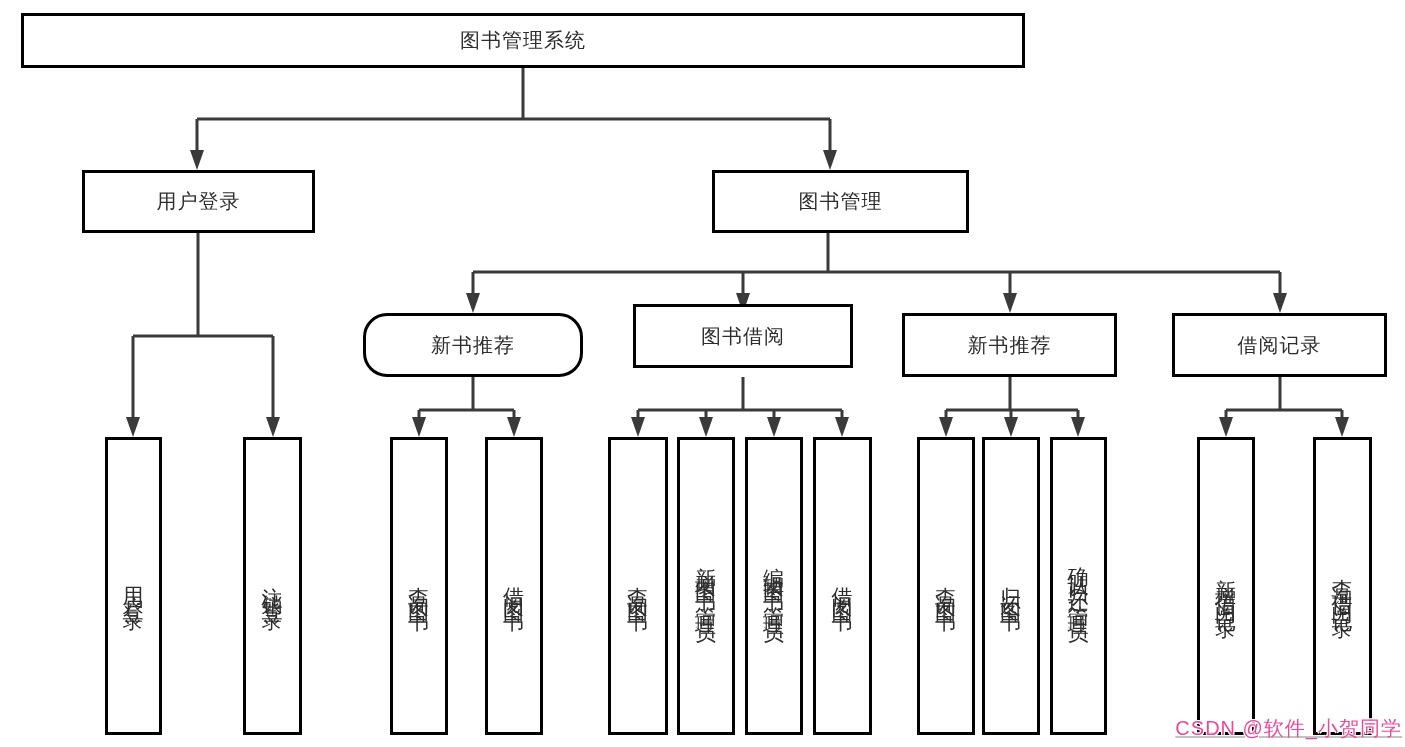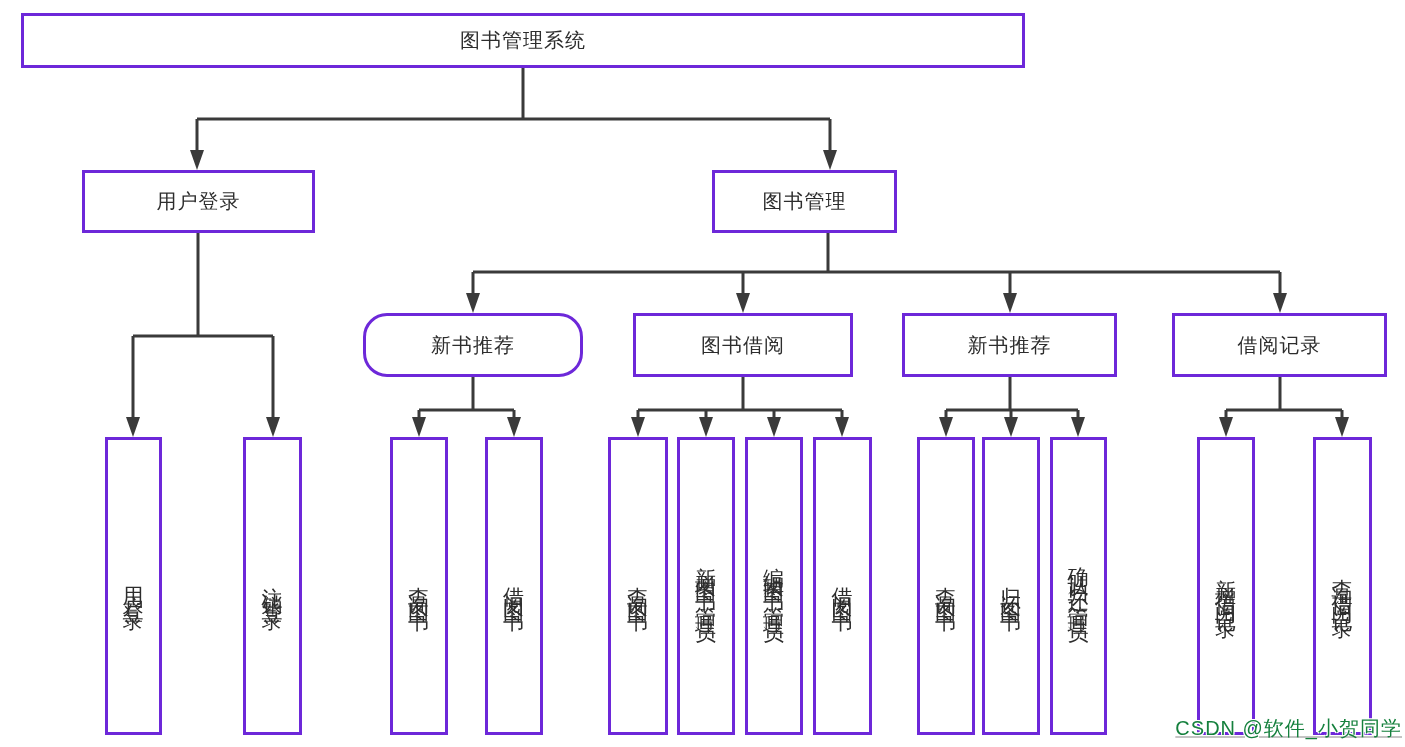--- a/index.html
+++ b/index.html
@@ -11,21 +11,21 @@
     color:#2d2d2d;
     overflow:hidden;
   }
   #connectors{
     position:absolute;left:0;top:0;z-index:1;pointer-events:none;
   }
   .node{
     position:absolute;
     box-sizing:border-box;
     background:#fff;
-    border:3px solid #6d28d9;
+    border:3px solid #000000;
     display:flex;align-items:center;justify-content:center;
     z-index:2;
     text-align:center;
   }
   .h-node{font-size:20px;letter-spacing:1px;}
   .root-node{font-size:20px;letter-spacing:1px;}
   .leaf{
     top:437px;height:298px;
     border-width:3px;
   }
@@ -34,24 +34,24 @@
     text-orientation:mixed;
     font-size:21px;
     letter-spacing:8px;
     line-height:1;
     white-space:nowrap;
   }
   
   #n-root{left:21px;top:13px;width:1004px;height:55px;}
   
   #n-l2-0{left:82px;top:170px;width:233px;height:63px;}
-  #n-l2-1{left:712px;top:170px;width:185px;height:63px;}
+  #n-l2-1{left:712px;top:170px;width:257px;height:63px;}
   
   #n-l3-0{left:363px;top:313px;width:220px;height:64px;border-radius:24px;}
-  #n-l3-1{left:633px;top:313px;width:220px;height:64px;}
+  #n-l3-1{left:633px;top:304px;width:220px;height:64px;}
   #n-l3-2{left:902px;top:313px;width:215px;height:64px;}
   #n-l3-3{left:1172px;top:313px;width:215px;height:64px;}
   
   #n-leaf-0{left:105px;width:57px;}
   #n-leaf-1{left:243px;width:59px;}
   #n-leaf-2{left:390px;width:58px;}
   #n-leaf-3{left:485px;width:58px;}
   #n-leaf-4{left:608px;width:60px;}
   #n-leaf-5{left:677px;width:58px;}
   #n-leaf-6{left:745px;width:58px;}
@@ -59,21 +59,21 @@
   #n-leaf-8{left:917px;width:58px;}
   #n-leaf-9{left:982px;width:58px;}
   #n-leaf-10{left:1050px;width:57px;}
   #n-leaf-11{left:1197px;width:58px;}
   #n-leaf-12{left:1313px;width:59px;}
   #watermark{
     position:absolute;
     right:3px;bottom:5px;
     z-index:5;
     font-size:20px;
-    color:#15803d;
+    color:#ec4899;
     letter-spacing:1px;
     text-decoration:underline;
     text-decoration-color:#c4c4c4;
     text-shadow:
       -1px -1px 0 #ffffff, 1px -1px 0 #ffffff,
       -1px  1px 0 #ffffff, 1px  1px 0 #ffffff;
     white-space:nowrap;
   }
 </style>
 </head>

